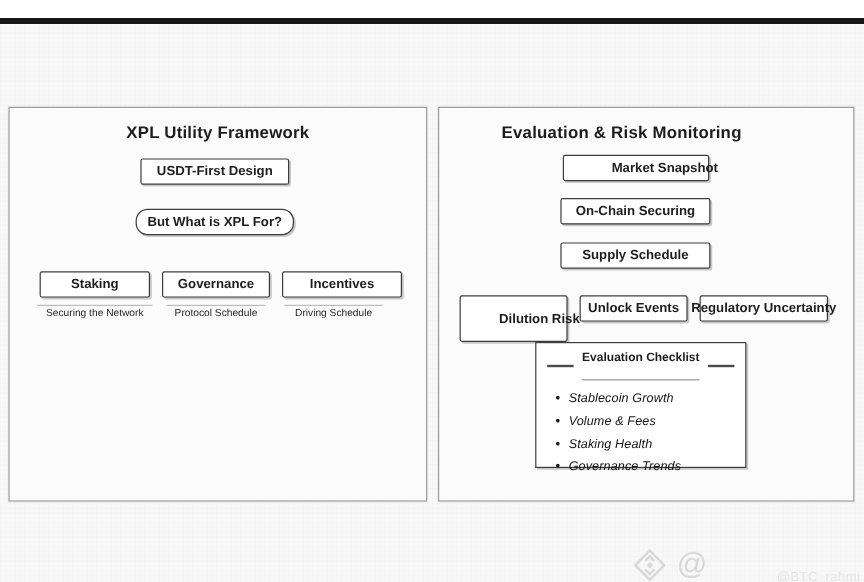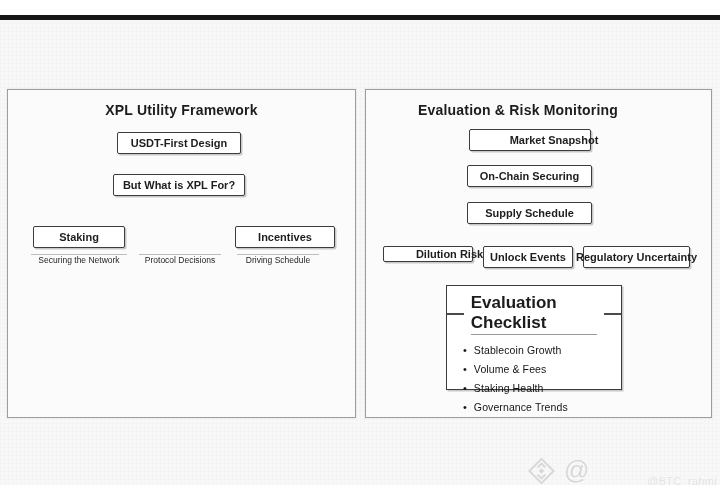--- a/index.html
+++ b/index.html
@@ -58,30 +58,30 @@
     position:absolute;left:446px;top:270px;width:176px;height:105px;
     box-sizing:border-box;background:#ffffff;border:1.2px solid #3c3c3c;
     box-shadow:1.5px 1.5px 0 #c8c8c8;
   }
   .checklist-title-row{
     display:flex;align-items:center;justify-content:center;gap:7px;
     margin-top:7px;
   }
   .checklist-dash{width:22px;height:1.2px;background:#4a4a4a;}
   .checklist-title{
-    font-weight:bold;font-size:17px;color:#1c1c1c;
-    border-bottom:1px solid #9a9a9a;padding-bottom:1px;
+    font-weight:bold;font-size:10px;color:#1c1c1c;
+    border-bottom:1px solid #9a9a9a;padding-bottom:12px;
   }
   .checklist-items{margin:5px 0 0 16px;}
   .checklist-item{
     display:flex;align-items:center;gap:7px;
     height:19px;font-size:10.5px;color:#141414;
   }
   .checklist-item .bullet{font-size:11px;font-style:normal;}
-  .checklist-item .item-text{letter-spacing:.1px;}
+  .checklist-item .item-text{font-style:italic;letter-spacing:.1px;}
 
   .watermark{
     position:absolute;left:528px;top:441px;height:34px;
     display:flex;align-items:flex-start;gap:9px;color:#d8d8d8;
   }
   .watermark-text{
     font-size:25px;letter-spacing:.5px;
     text-shadow:0 1px 1px rgba(255,255,255,.9), 0 -0.5px 0 rgba(0,0,0,0.04);
   }
   .watermark-secondary{
@@ -118,49 +118,52 @@
     <path d="M528 253 V263"></path>
     <polyline points="524,262 528,267 532,262"></polyline>
   </svg>
 
   <div class="panel left"></div>
   <div class="panel-title" style="left:7px;top:87px;width:349px;">XPL Utility Framework</div>
 
   <div class="box" style="left:117px;top:117px;width:124px;height:22px;">
     <span>USDT-First Design</span>
   </div>
-  <div class="box" style="left:113px;top:159px;width:132px;height:22px;">
+  <div class="box" style="left:113px;top:159px;width:132px;height:22px;border-radius:10px;">
     <span>But What is XPL For?</span>
   </div>
 
   <div class="box" style="left:33px;top:211px;width:92px;height:22px;">
     <span>Staking</span>
   </div>
+  <div class="box" style="left:135px;top:211px;width:90px;height:22px;">
+    <span>Governance</span>
+  </div>
   <div class="box" style="left:235px;top:211px;width:100px;height:22px;">
     <span>Incentives</span>
   </div>
 
   <div class="caption" style="left:31px;top:239px;width:96px;">Securing the Network</div>
-  <div class="caption" style="left:139px;top:239px;width:82px;">Protocol Decisions</div>
+  <div class="caption" style="left:139px;top:239px;width:82px;">Protocol Schedule</div>
   <div class="caption" style="left:237px;top:239px;width:82px;">Driving Schedule</div>
 
   <div class="panel right"></div>
   <div class="panel-title" style="left:365px;top:87px;width:306px;">Evaluation &amp; Risk Monitoring</div>
 
   <div class="box" style="left:469px;top:114px;width:122px;height:22px;padding-left:48px;">
     <span>Market Snapshot</span>
   </div>
   <div class="box" style="left:467px;top:150px;width:125px;height:22px;">
     <span>On-Chain Securing</span>
   </div>
   <div class="box" style="left:467px;top:187px;width:125px;height:22px;">
     <span>Supply Schedule</span>
   </div>
 
-  <div class="box" style="left:383px;top:231px;width:90px;height:16px;padding-left:43px;">
+  <div class="box" style="left:383px;top:231px;width:90px;height:39px;padding-left:43px;">
     <span>Dilution Risk</span>
   </div>
   <div class="box" style="left:483px;top:231px;width:90px;height:22px;">
     <span>Unlock Events</span>
   </div>
   <div class="box small" style="left:583px;top:231px;width:107px;height:22px;">
     <span>Regulatory Uncertainty</span>
   </div>
 
   <div class="checklist">

